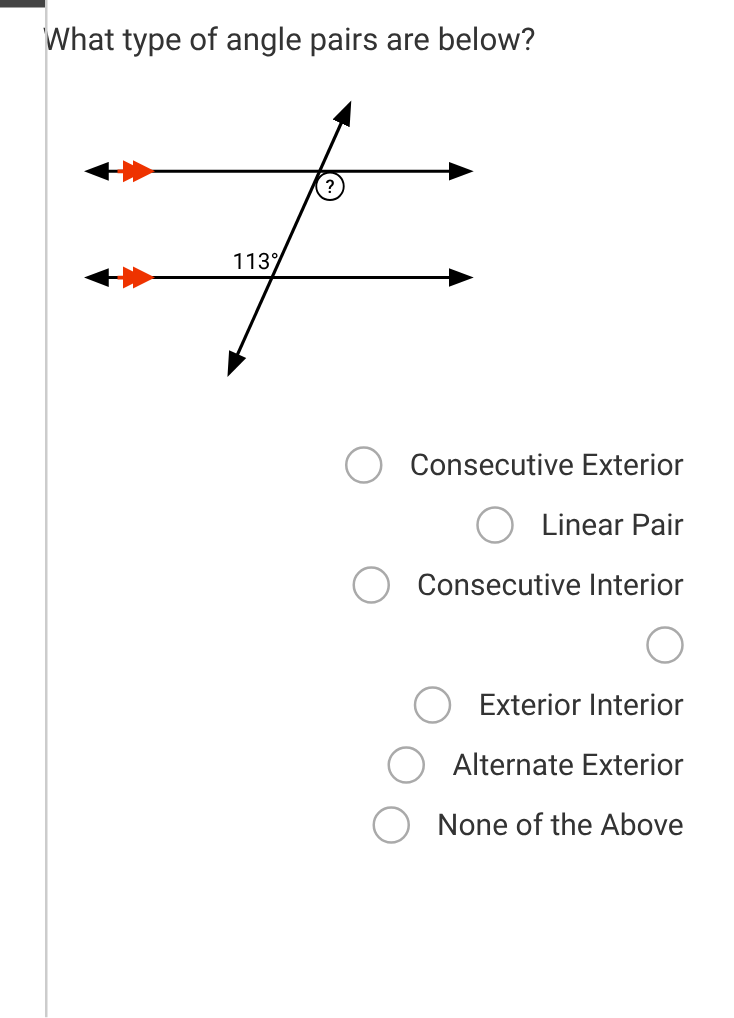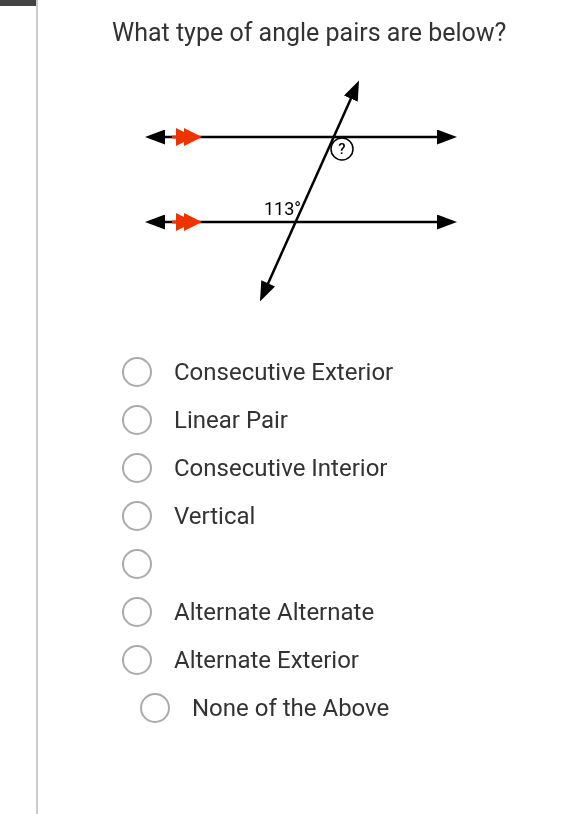--- a/index.html
+++ b/index.html
@@ -21,40 +21,41 @@
     }
     .tab-mark {
       position: absolute;
       left: 0;
       top: 0;
       width: 36px;
       height: 6px;
       background: #444;
     }
     .content {
-      padding: 18px 40px 20px 112px;
+      padding: 18px 40px 20px 34px;
     }
     .question {
       font-size: 25px;
       font-weight: 400;
       color: #333;
       margin-bottom: 30px;
     }
     .diagram {
       width: 340px;
       height: 240px;
       margin: 10px auto 40px 20px;
       position: relative;
     }
     .options {
       display: flex;
       flex-direction: column;
       gap: 18px;
       margin-top: 30px;
       margin-left: 10px;
+      align-items: flex-end;
     }
     .option {
       display: flex;
       align-items: center;
       gap: 22px;
       cursor: pointer;
     }
     .option:nth-child(8) { margin-left: 18px; }
     .radio {
       width: 30px;
@@ -120,28 +121,24 @@
     <div class="option">
       <span class="radio"></span>
       <span class="option-label">Linear Pair</span>
     </div>
     <div class="option">
       <span class="radio"></span>
       <span class="option-label">Consecutive Interior</span>
     </div>
     <div class="option">
       <span class="radio"></span>
-      <span class="option-label">Vertical</span>
     </div>
     <div class="option">
       <span class="radio"></span>
-    </div>
-    <div class="option">
-      <span class="radio"></span>
-      <span class="option-label">Alternate Alternate</span>
+      <span class="option-label">Exterior Interior</span>
     </div>
     <div class="option">
       <span class="radio"></span>
       <span class="option-label">Alternate Exterior</span>
     </div>
     <div class="option">
       <span class="radio"></span>
       <span class="option-label">None of the Above</span>
     </div>
   </div>

